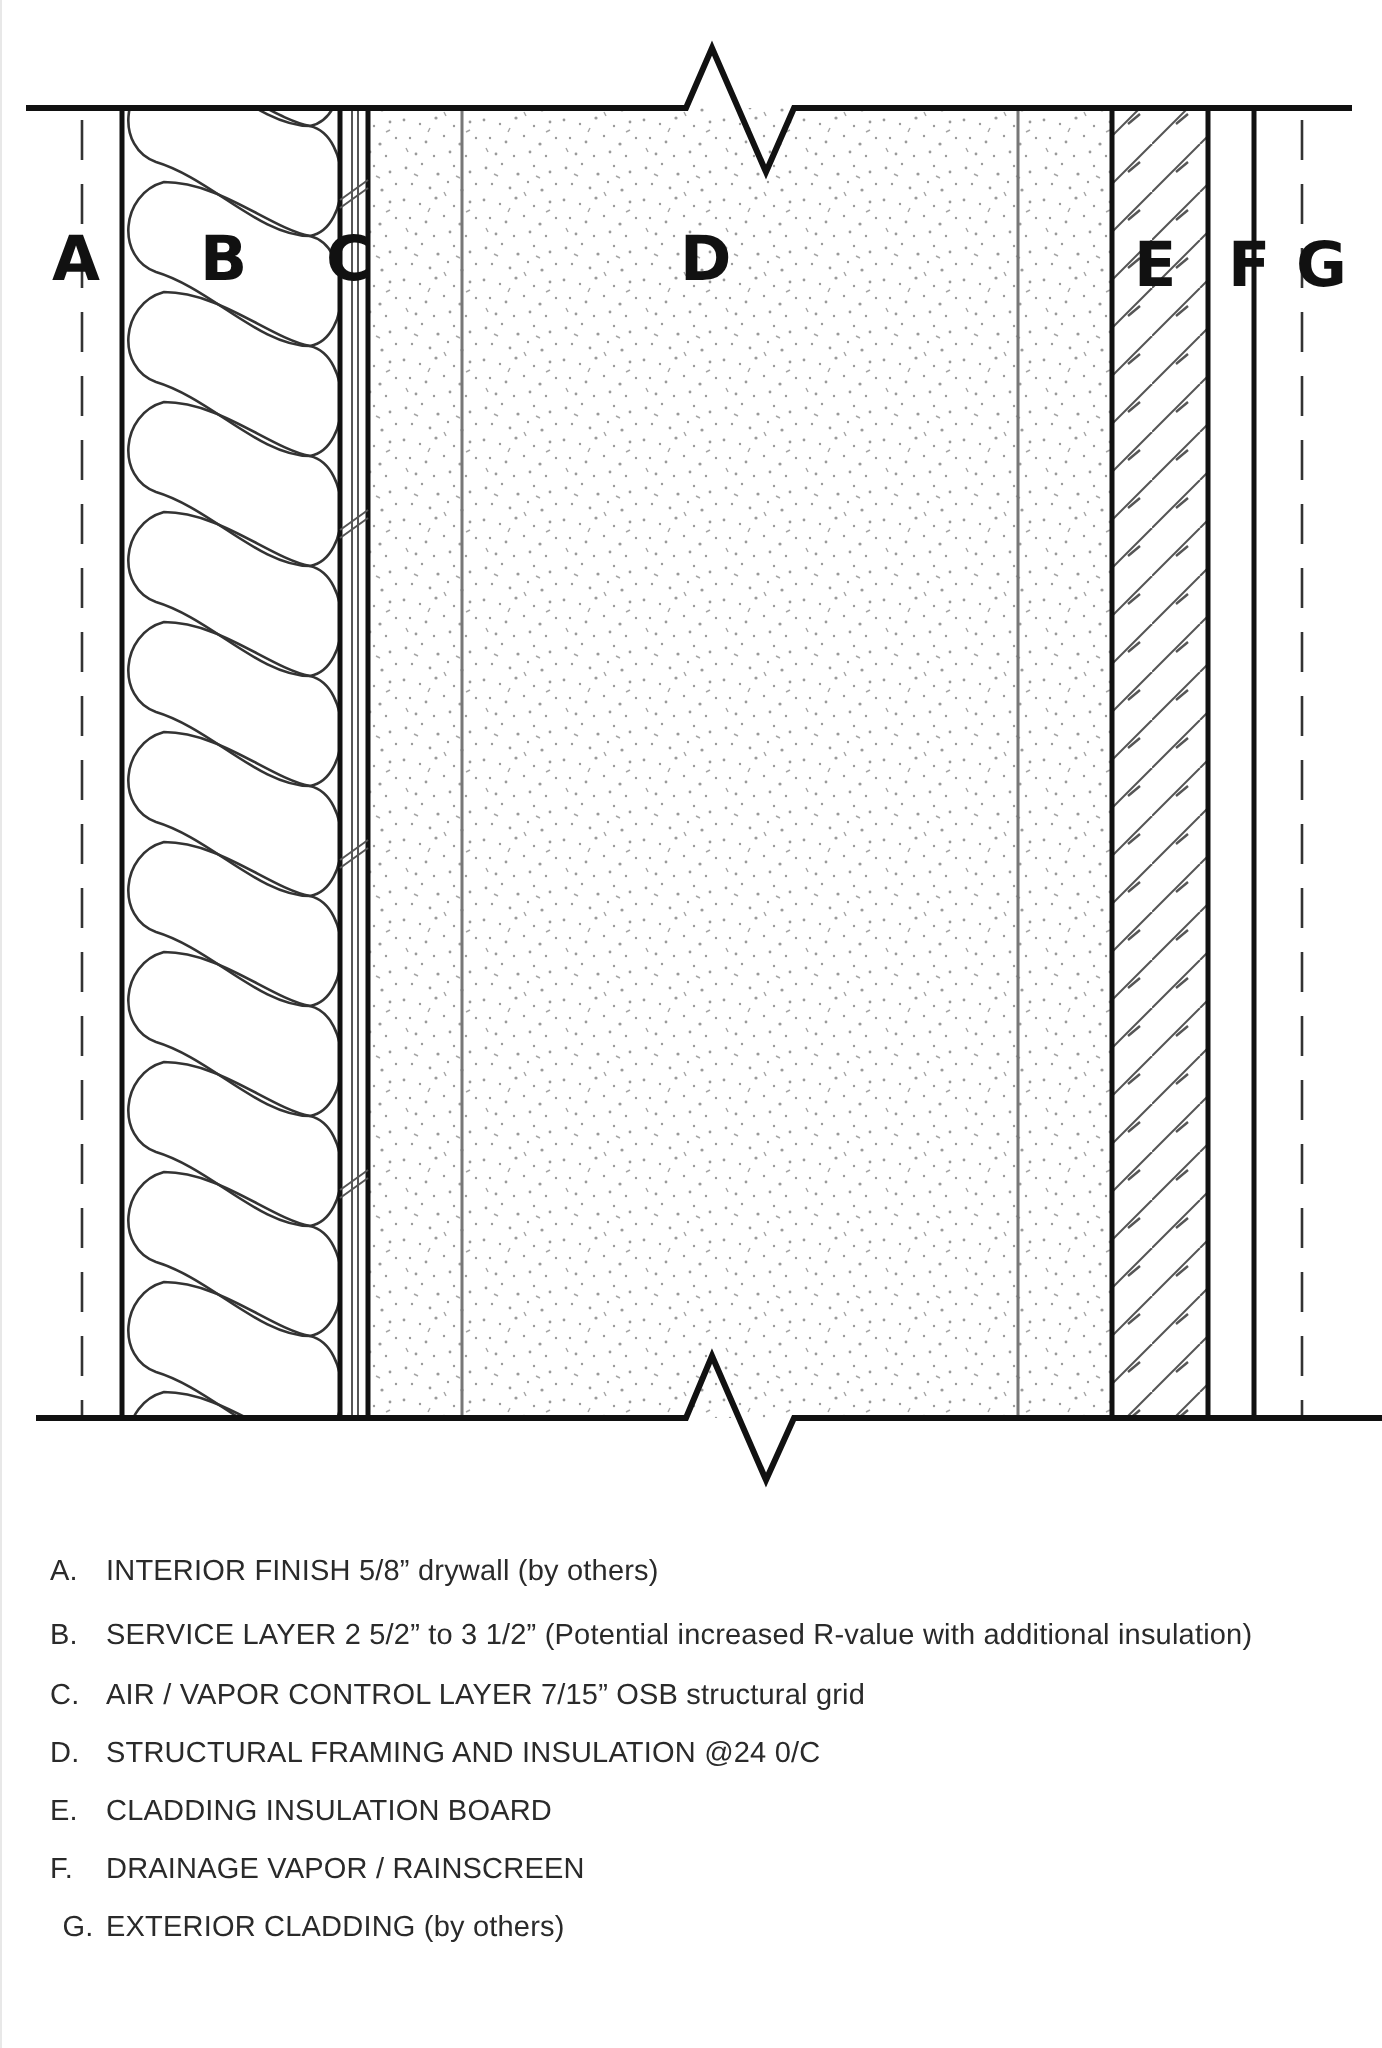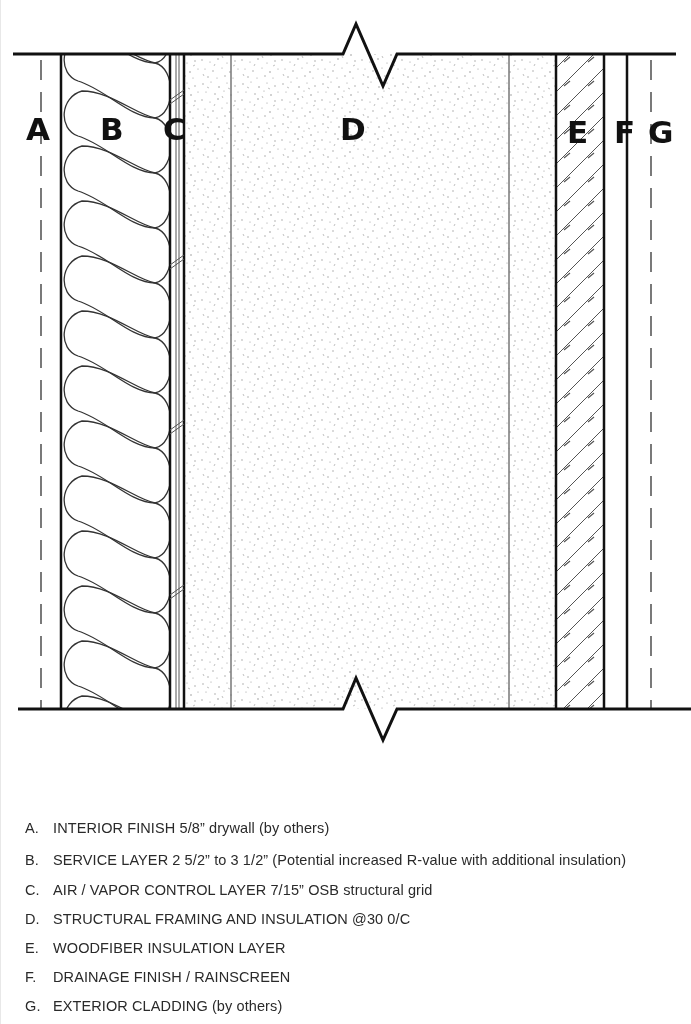--- a/index.html
+++ b/index.html
@@ -1,21 +1,21 @@
 <!DOCTYPE html>
 <html><head>
 <meta charset="utf-8">
 <style>
   html, body { margin:0; padding:0; background:#ffffff; }
   body { width:691px; height:1024px; position:relative; overflow:hidden; font-family:"DejaVu Sans", sans-serif; }
   #diagram { position:absolute; left:0; top:0; width:691px; height:760px; }
   .legend { position:absolute; left:0; top:778px; width:691px; }
   .legend-item { position:absolute; left:25px; height:22px; font-family:"Liberation Sans", sans-serif; font-size:14.5px; color:#2a2a2a; white-space:nowrap; letter-spacing:0.1px; }
   .legend-letter { display:inline-block; width:28px; }
-  .legend-text { display:inline-block;margin-top:42px; }
+  .legend-text { display:inline-block; }
   .layer-label { font-family:"DejaVu Sans", sans-serif; font-weight:bold; font-size:31px; fill:#111; }
   .left-border { position:absolute; left:0; top:0; width:1px; height:1024px; background:#e8e8e8; }
 </style>
 </head>
 <body>
 
 <div class="left-border"></div>
 
 <svg id="diagram" viewBox="0 0 691 760" xmlns="http://www.w3.org/2000/svg">
   <defs>
@@ -141,24 +141,24 @@
   <div class="legend-item" style="top:0px;">
     <span class="legend-letter">A.</span><span class="legend-text">INTERIOR FINISH 5/8” drywall (by others)</span>
   </div>
   <div class="legend-item" style="top:32px;">
     <span class="legend-letter">B.</span><span class="legend-text">SERVICE LAYER 2 5/2” to 3 1/2” (Potential increased R-value with additional insulation)</span>
   </div>
   <div class="legend-item" style="top:62px;">
     <span class="legend-letter">C.</span><span class="legend-text">AIR / VAPOR CONTROL LAYER 7/15” OSB structural grid</span>
   </div>
   <div class="legend-item" style="top:91px;">
-    <span class="legend-letter">D.</span><span class="legend-text">STRUCTURAL FRAMING AND INSULATION @30 0/C</span>
+    <span class="legend-letter">D.</span><span class="legend-text">STRUCTURAL FRAMING AND INSULATION @24 0/C</span>
   </div>
   <div class="legend-item" style="top:120px;">
-    <span class="legend-letter">E.</span><span class="legend-text">WOODFIBER INSULATION LAYER</span>
+    <span class="legend-letter">E.</span><span class="legend-text">CLADDING INSULATION BOARD</span>
   </div>
   <div class="legend-item" style="top:149px;">
-    <span class="legend-letter">F.</span><span class="legend-text">DRAINAGE FINISH / RAINSCREEN</span>
+    <span class="legend-letter">F.</span><span class="legend-text">DRAINAGE VAPOR / RAINSCREEN</span>
   </div>
-  <div class="legend-item" style="top:178px;">
+  <div class="legend-item" style="top:178px;text-align:center;">
     <span class="legend-letter">G.</span><span class="legend-text">EXTERIOR CLADDING (by others)</span>
   </div>
 </div>
 
 </body></html>

